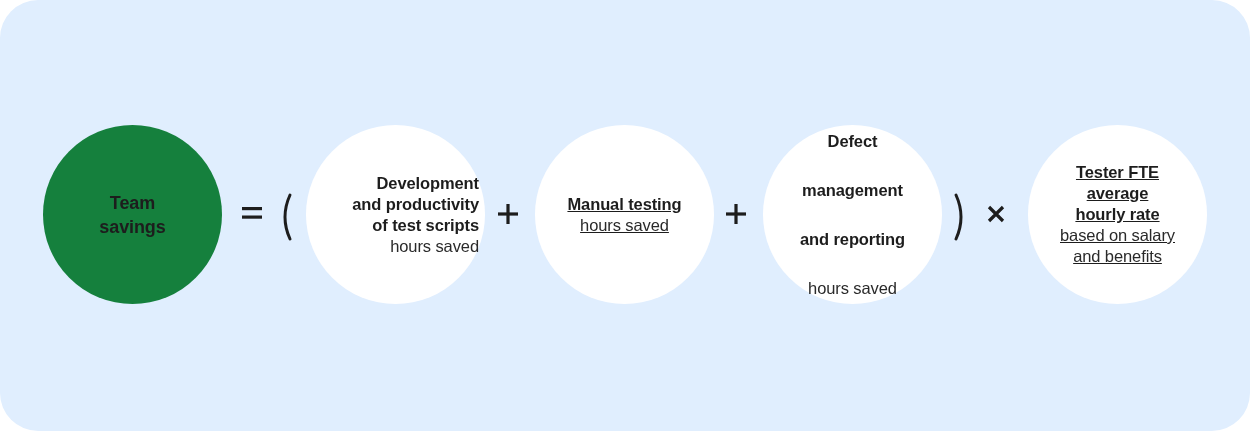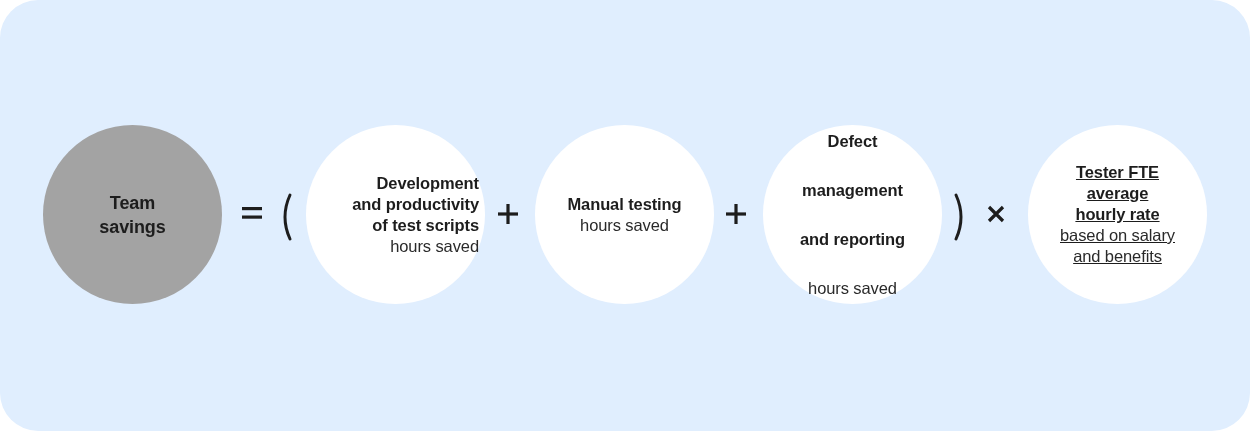--- a/index.html
+++ b/index.html
@@ -32,21 +32,21 @@
       display: flex;
       flex-direction: column;
       align-items: center;
       justify-content: center;
       text-align: center;
       color: #1d1d1d;
       box-sizing: border-box;
       padding: 0 6px;
     }
     .circle.white { background: #ffffff; }
-    .circle.green { background: #a3a3a3; }
+    .circle.green { background: #15803d; }
     .line {
       font-size: 16.5px;
       line-height: 21px;
       white-space: nowrap;
       letter-spacing: -0.1px;
     }
     .bold { font-weight: bold; }
     .regular { font-weight: normal; color: #2a2a2a; }
     .green .line { font-size: 18px; line-height: 24px; }
 
@@ -90,21 +90,21 @@
     <div class="line regular">hours saved</div>
   </div>
 
   <div class="op" style="left:496px; top:202px; width:24px; height:24px;">
     <svg width="22" height="22" viewBox="0 0 22 22">
       <rect x="9.4" y="1" width="3.2" height="20" fill="#1d1d1d"></rect>
       <rect x="1" y="9.4" width="20" height="3.2" fill="#1d1d1d"></rect>
     </svg>
   </div>
 
-  <div class="circle white" style="left:535px;">
+  <div class="circle white" style="left:535px;text-decoration:underline;">
     <div class="line bold">Manual testing</div>
     <div class="line regular">hours saved</div>
   </div>
 
   <div class="op" style="left:724px; top:202px; width:24px; height:24px;">
     <svg width="22" height="22" viewBox="0 0 22 22">
       <rect x="9.4" y="1" width="3.2" height="20" fill="#1d1d1d"></rect>
       <rect x="1" y="9.4" width="20" height="3.2" fill="#1d1d1d"></rect>
     </svg>
   </div>

